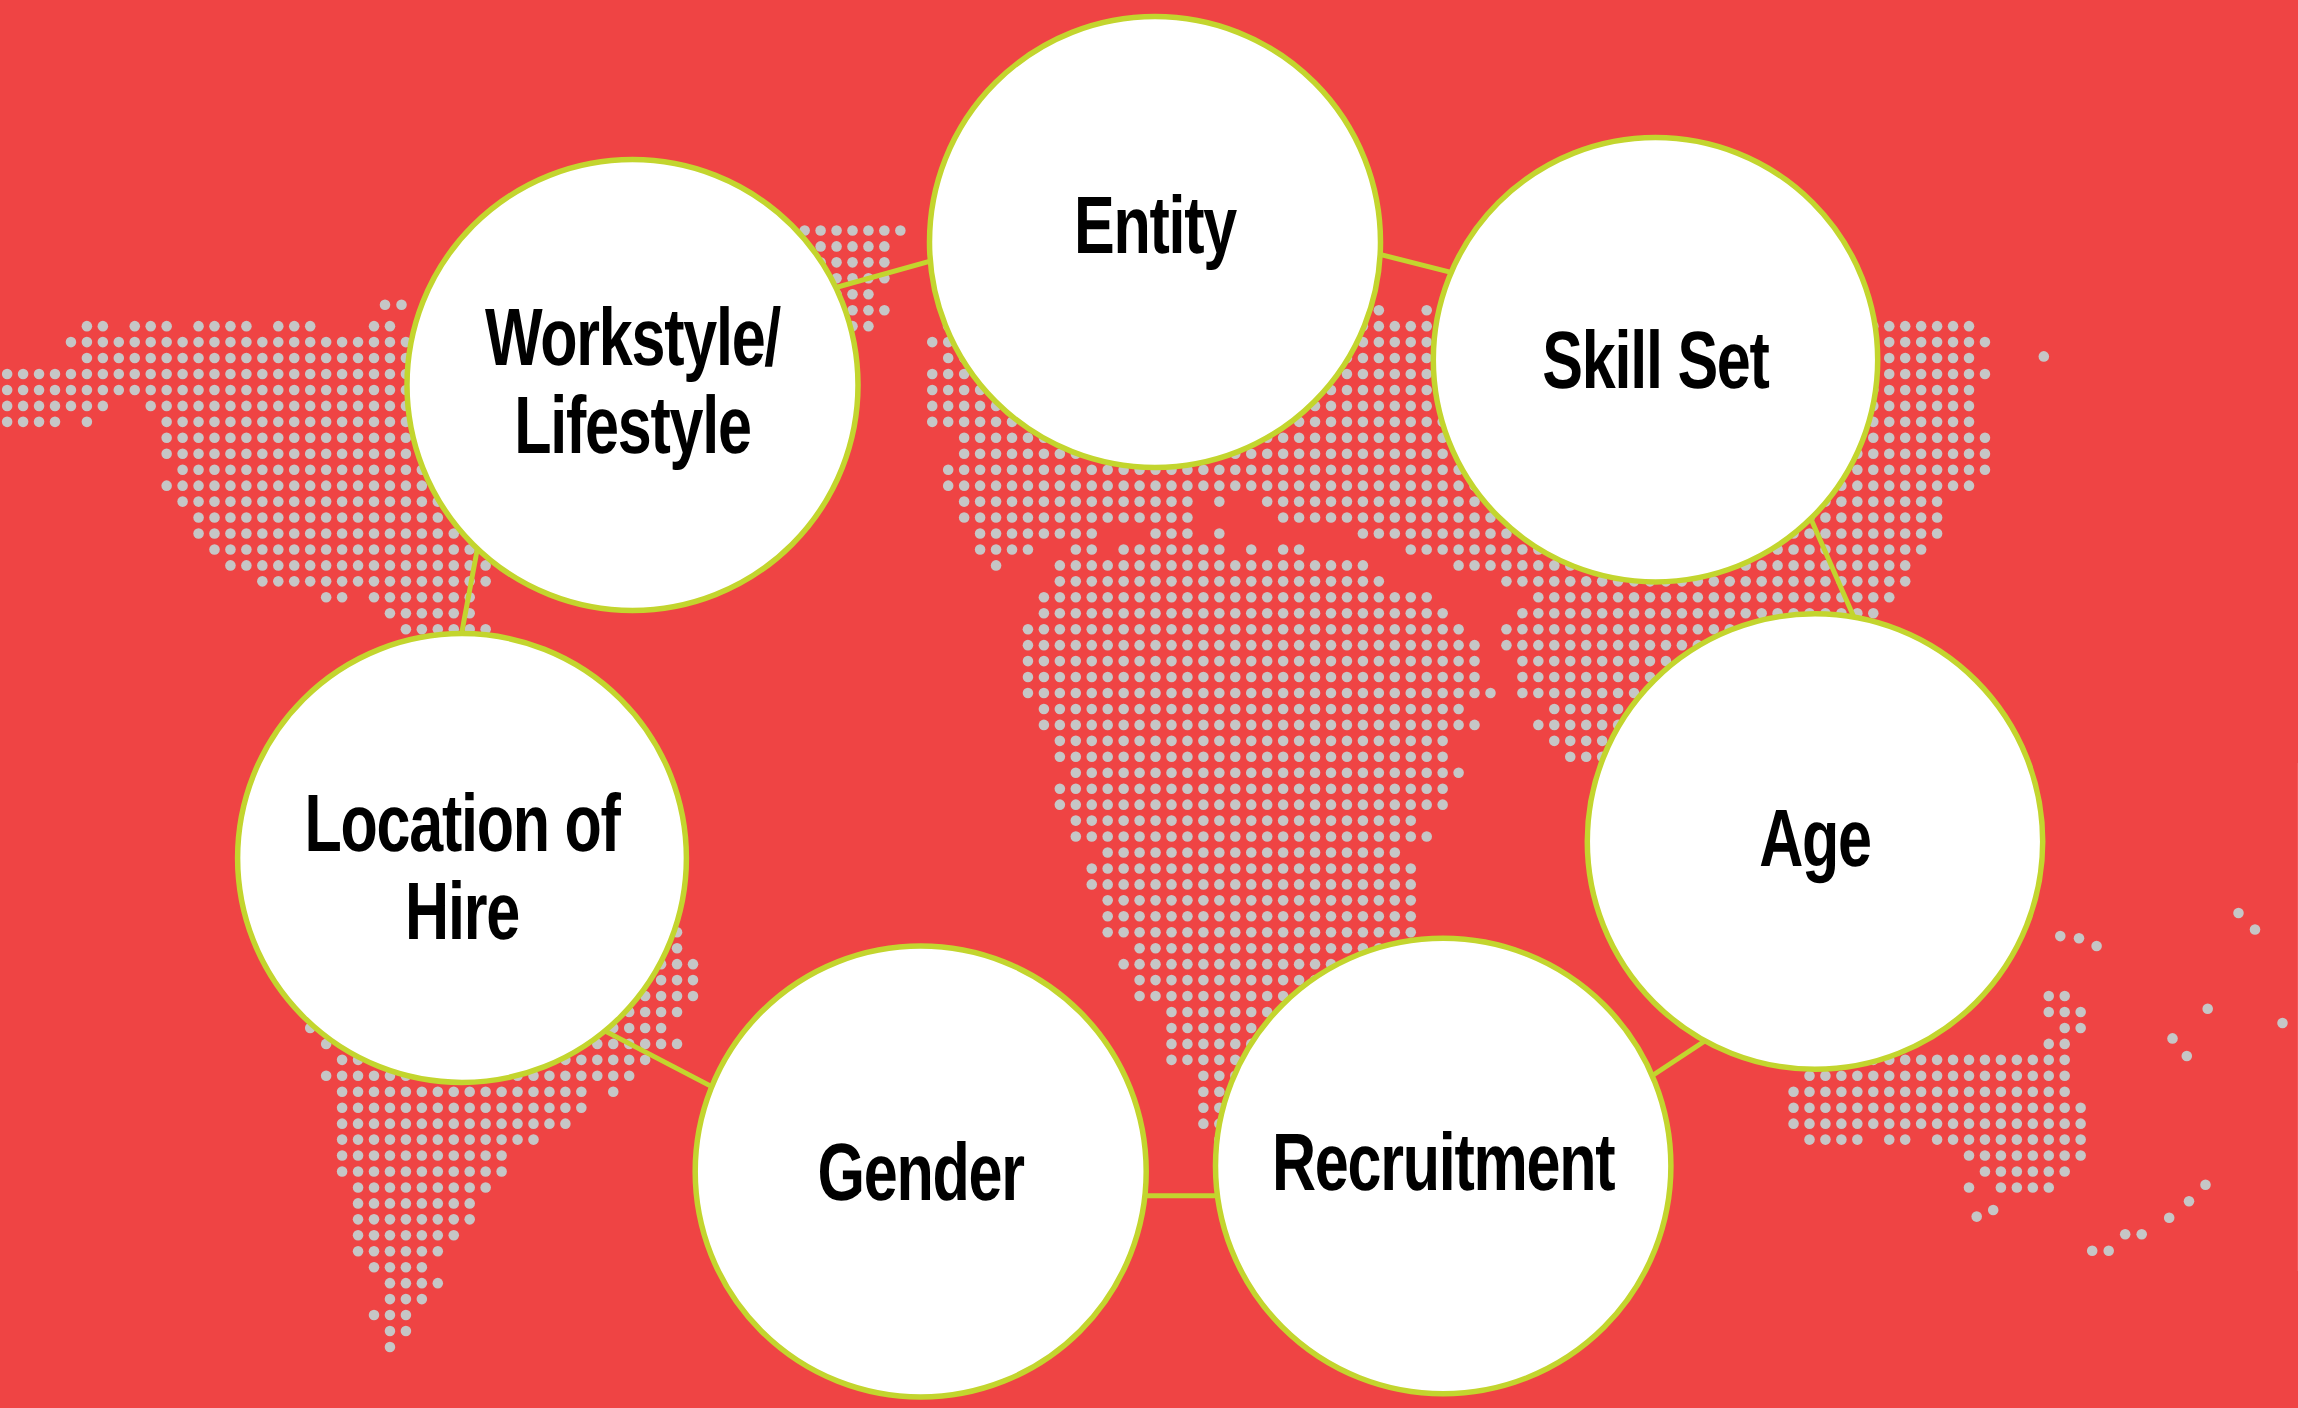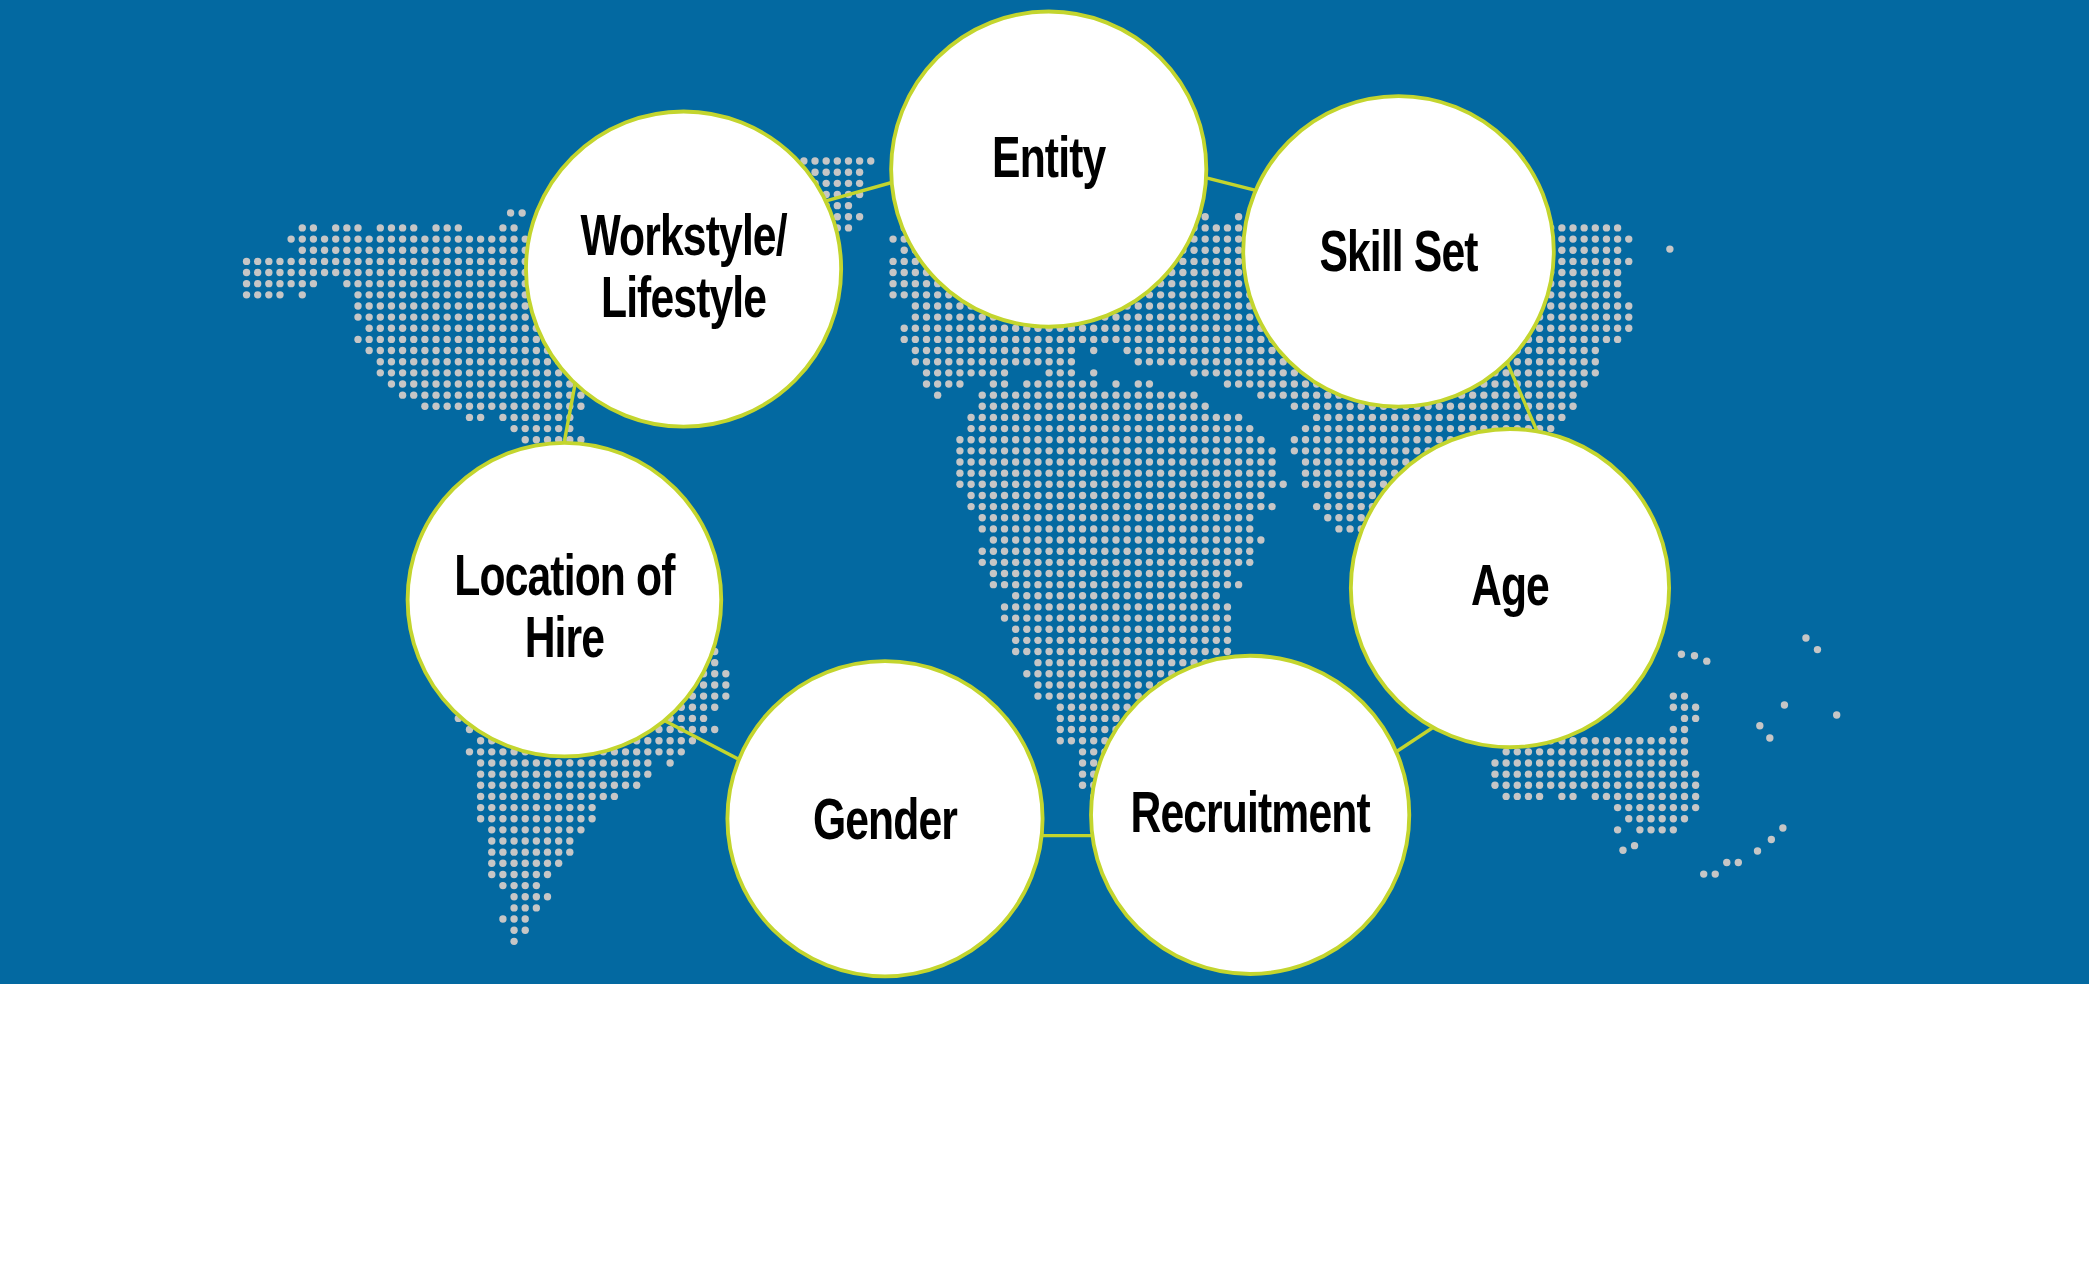--- a/index.html
+++ b/index.html
@@ -1,20 +1,20 @@
 <!DOCTYPE html>
 <html><head>
 <meta charset="utf-8">
 <style>
   html,body{margin:0;padding:0;background:#ffffff;}
   .stage{
     position:relative;
-    width:2089px;height:984px;
+    width:2089px;height:1280px;
     overflow:hidden;
-    background:#0369a1;
+    background:#ef4444;
     font-family:"Liberation Sans", sans-serif;
   }
   .stage svg{display:block;width:100%;height:100%;}
   .factor-label{
     font-family:"Liberation Sans", sans-serif;
     font-weight:bold;
     letter-spacing:-1.5px;
   }
 </style>
 </head>

